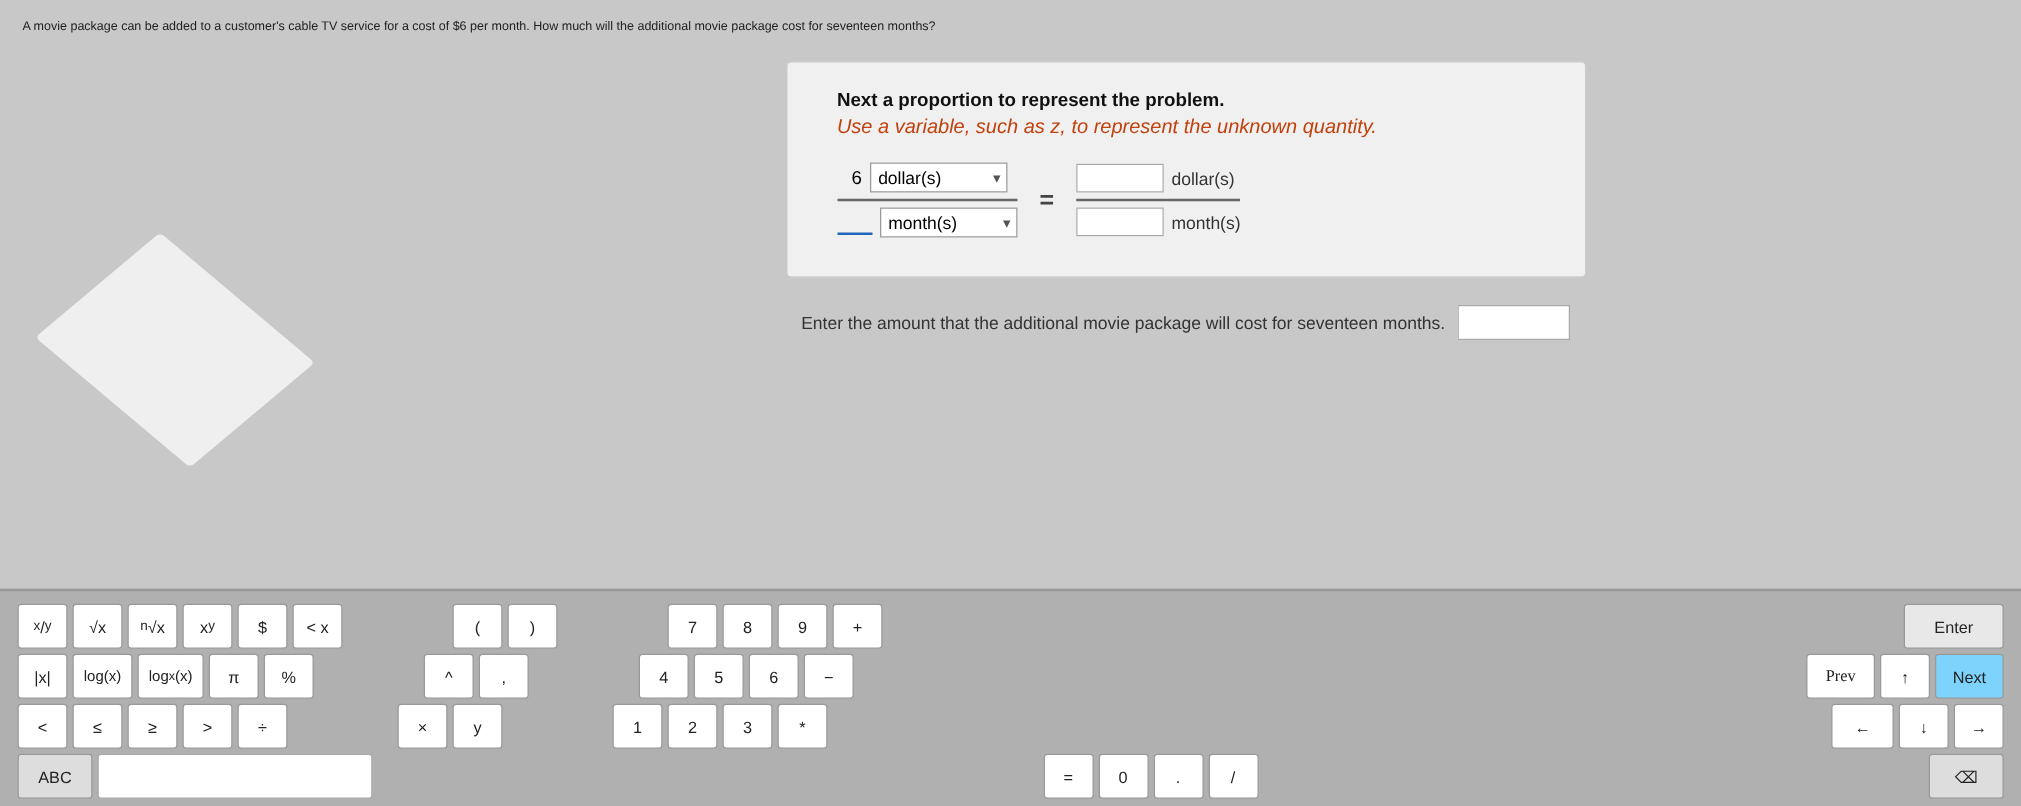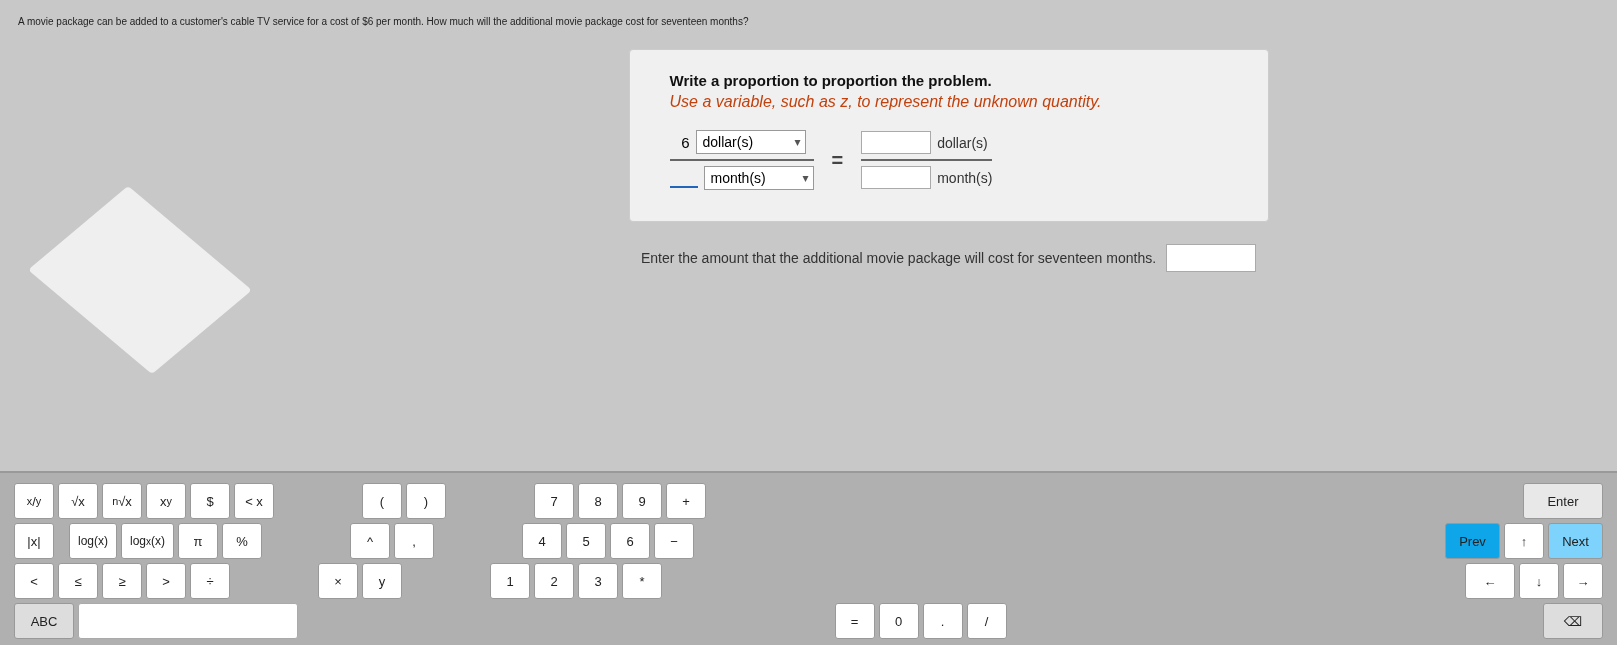--- a/index.html
+++ b/index.html
@@ -161,21 +161,22 @@
     }
 
     .kb-btn.enter-btn {
       min-width: 80px;
       background: #e8e8e8;
       margin-left: 36px;
     }
 
     .kb-btn.prev-btn {
       min-width: 55px;
-      background: #0ea5e9;
+      background: #ffffff;
+      font-family: Liberation Serif, serif;
     }
 
     .kb-btn.next-btn {
       min-width: 55px;
       background: #7dd3fc;
       text-align: center;
     }
 
     .kb-btn.abc-btn {
       min-width: 60px;
@@ -274,21 +275,21 @@
   <div class="diamond"></div>
 </div>
 
 <div class="problem-text">
   <span>A movie package can be added to a customer's cable TV service for a cost of $6 per month. How much will the additional movie package cost for seventeen months?</span>
 </div>
 
 <div class="content-area">
   <div class="main-content">
     <div class="card">
-      <div class="card-title">Write a proportion to proportion the problem.</div>
+      <div class="card-title">Next a proportion to represent the problem.</div>
       <div class="card-subtitle">
         <span>Use a variable, such as </span><span style="font-style:italic;">z</span><span>, to represent the unknown quantity.</span>
       </div>
 
       <div class="proportion-block">
 
         <div class="left-frac">
 
           <div class="frac-row">
             <span class="num-value">6</span>
@@ -356,21 +357,21 @@
       <button class="kb-btn">7</button>
       <button class="kb-btn">8</button>
       <button class="kb-btn">9</button>
       <button class="kb-btn">+</button>
       <div style="flex:1;"></div>
       <button class="kb-btn enter-btn">Enter</button>
     </div>
 
     <div class="kb-row">
       <button class="kb-btn">|x|</button>
-      <button class="kb-btn" style="font-size:12px;margin-left:11px;">log(x)</button>
+      <button class="kb-btn" style="font-size:12px;">log(x)</button>
       <button class="kb-btn" style="font-size:12px;">log<sub>x</sub>(x)</button>
       <button class="kb-btn">π</button>
       <button class="kb-btn">%</button>
       <div class="kb-gap"></div>
       <button class="kb-btn">^</button>
       <button class="kb-btn">,</button>
       <div class="kb-gap"></div>
       <button class="kb-btn">4</button>
       <button class="kb-btn">5</button>
       <button class="kb-btn">6</button>

